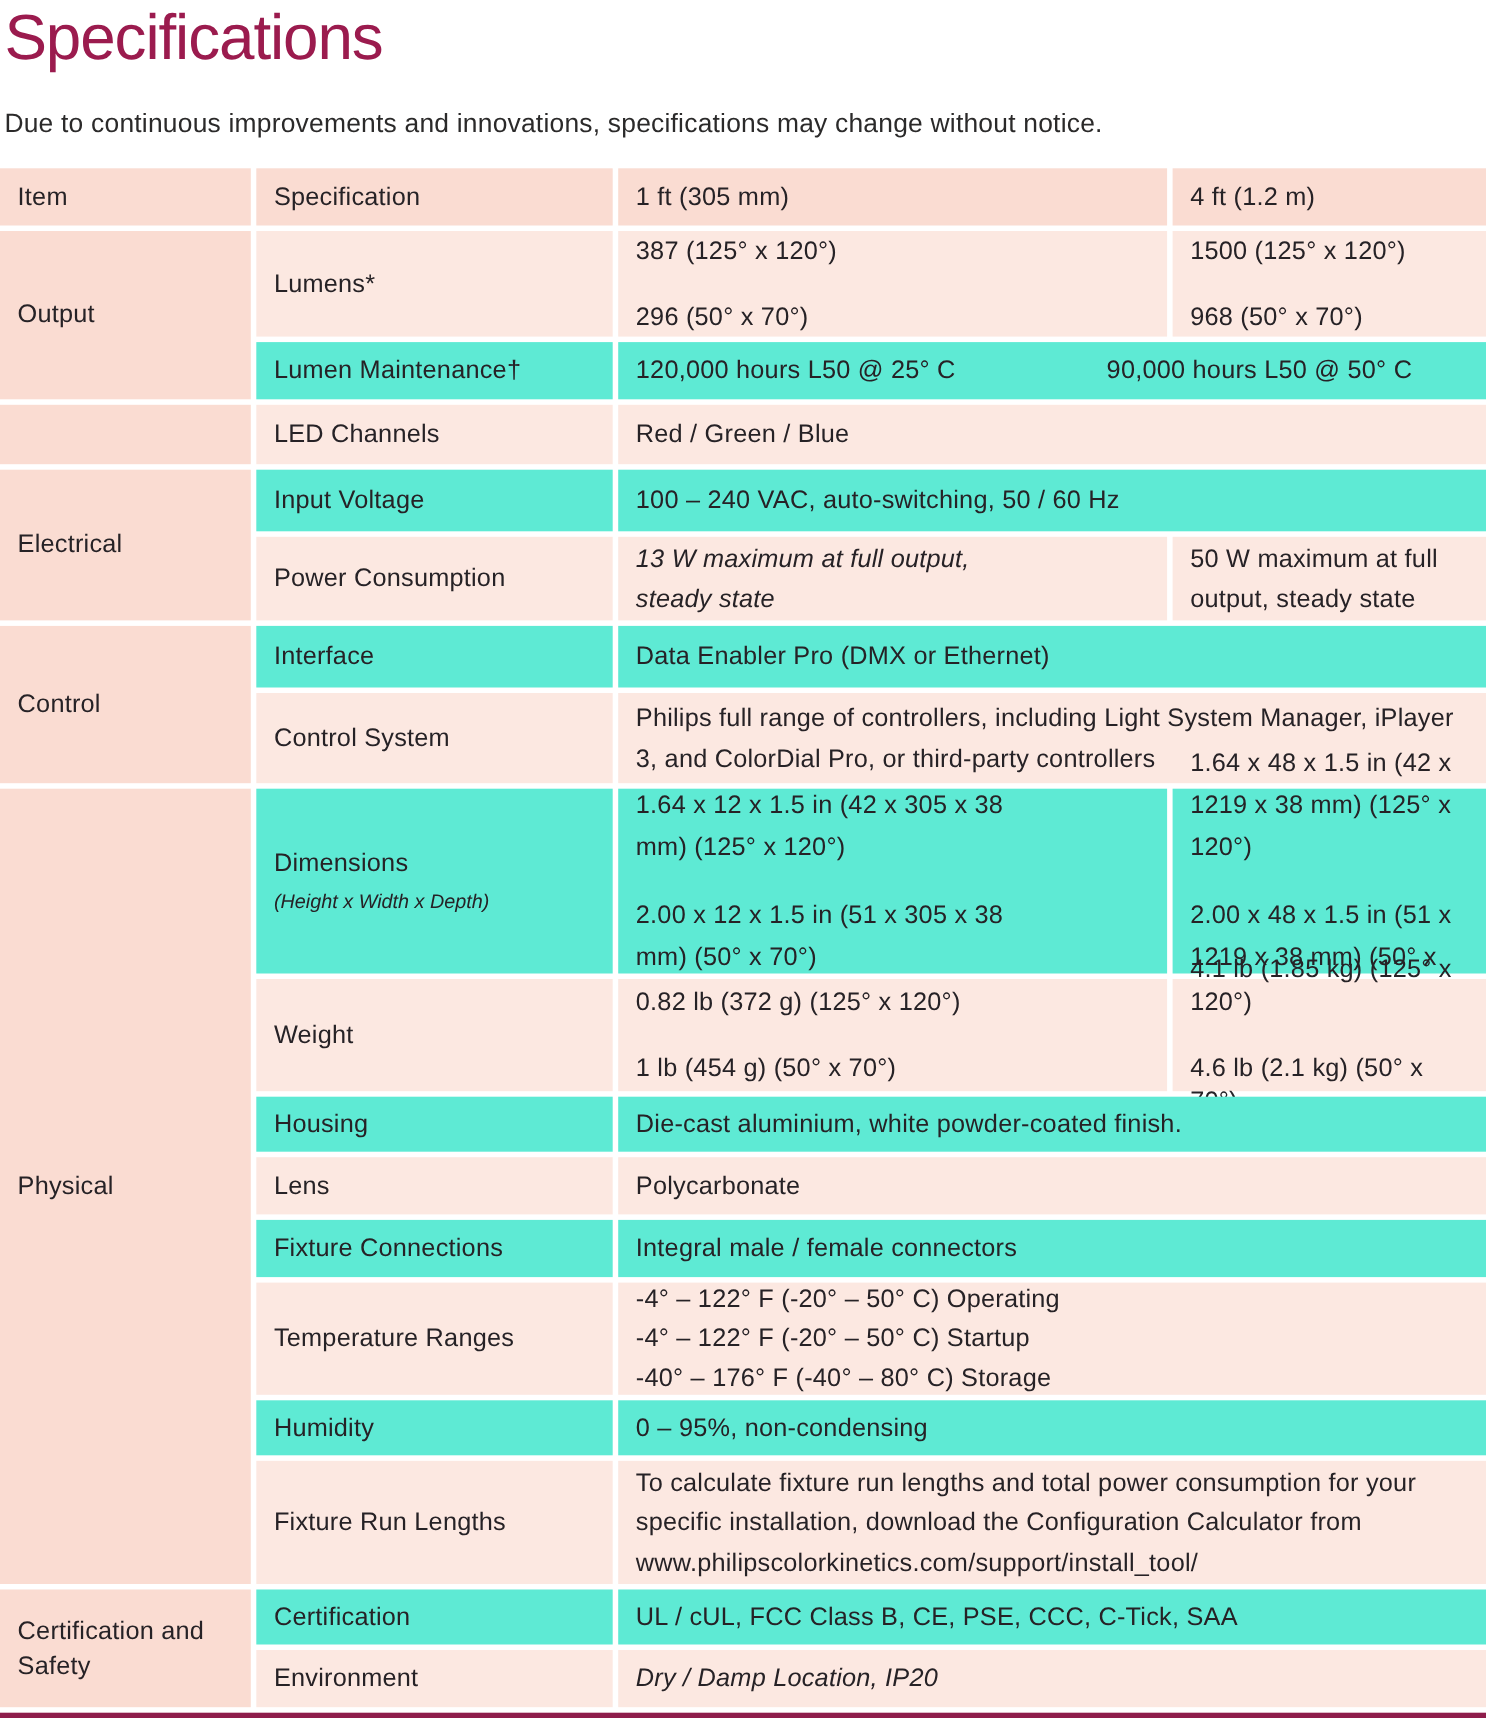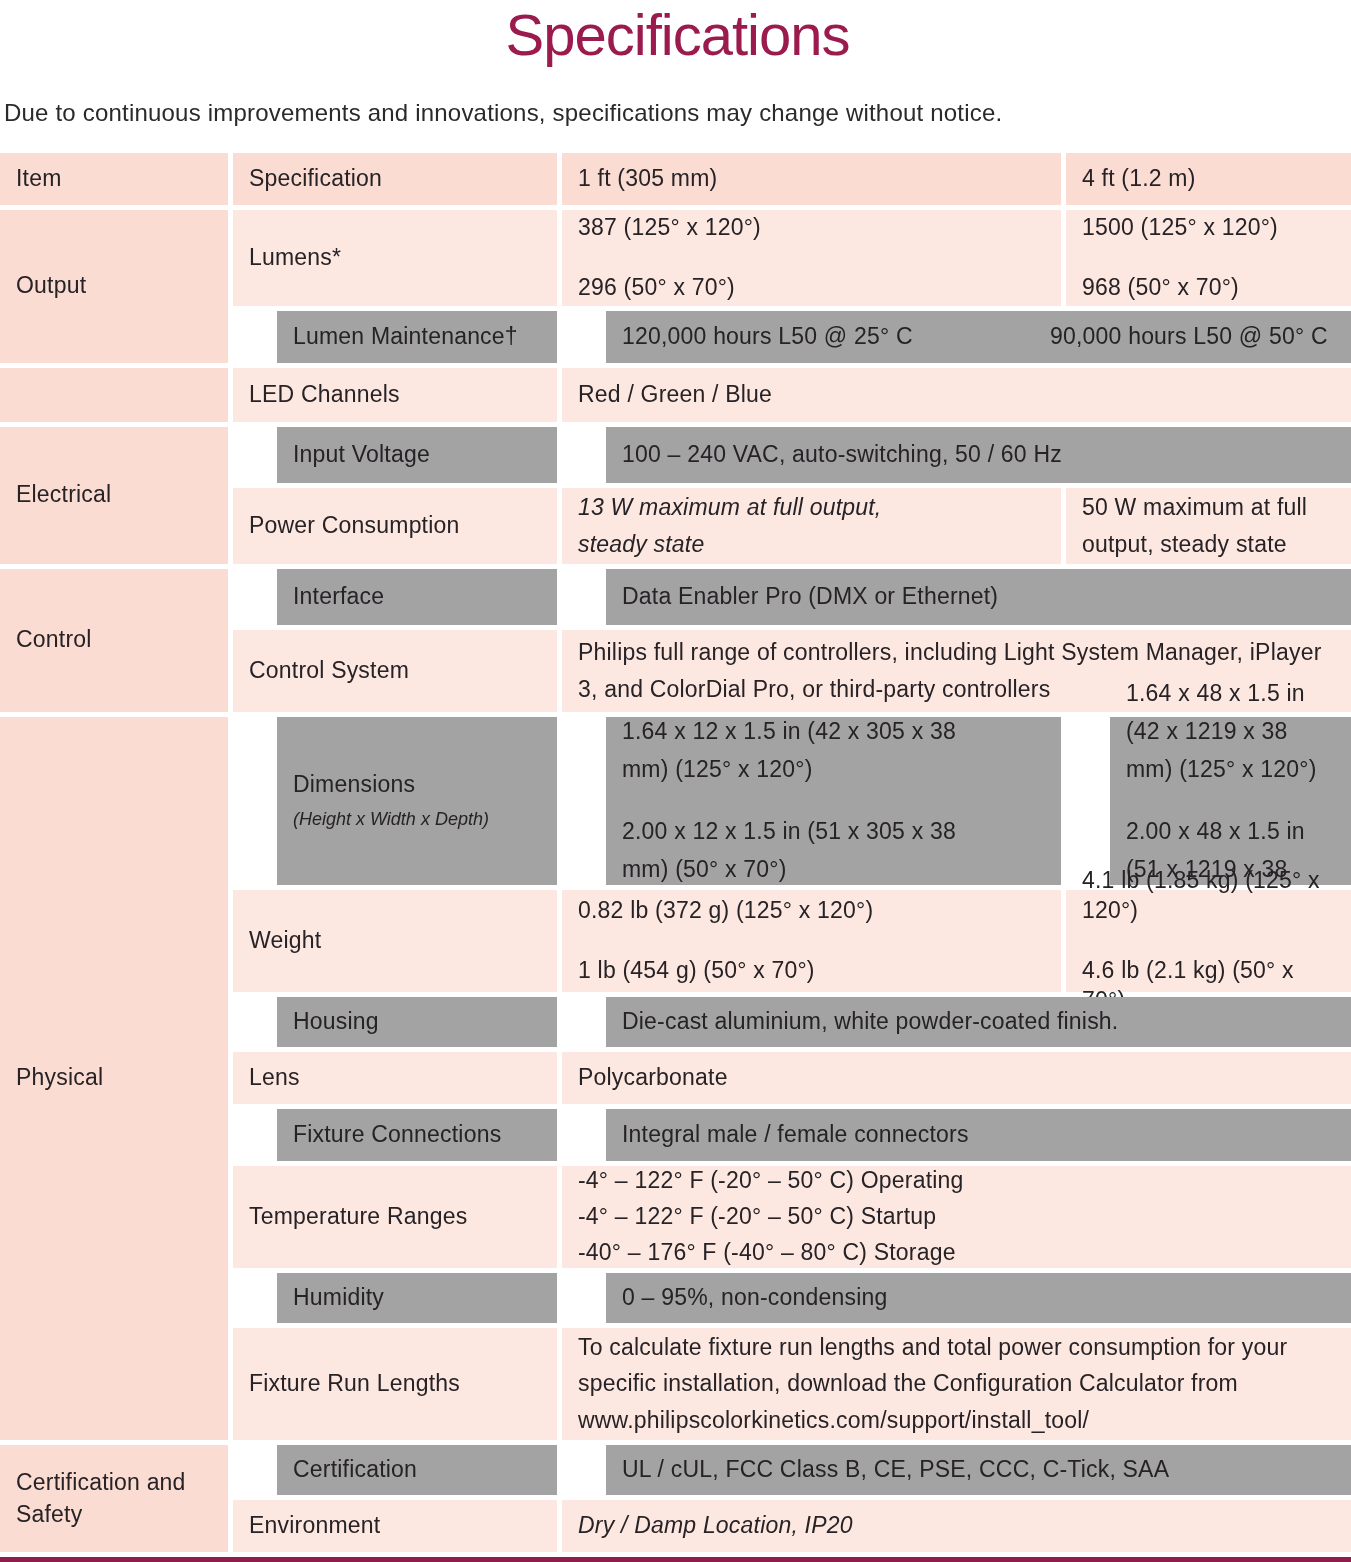--- a/index.html
+++ b/index.html
@@ -10,21 +10,20 @@
     color: #262226;
   }
   .page { width: 1351px; }
   .page-title {
     font-size: 58px;
     font-weight: 400;
     color: #9b1b4e;
     letter-spacing: -1px;
     margin: 2px 0 0 4px;
     line-height: 1.15;
-    text-align: center;
   }
   .disclaimer {
     font-size: 24px;
     color: #2b2a2a;
     margin: 30px 0 26px 4px;
     letter-spacing: 0.2px;
   }
   .spec-table {
     display: grid;
     width: 1351px;
@@ -36,21 +35,21 @@
   .cell {
     display: flex;
     align-items: center;
     padding: 4px 16px;
     font-size: 23px;
     letter-spacing: 0.2px;
     line-height: 1.3;
   }
   .item-col { background: #fadcd2; }
   .row-pink { background: #fce8e1; }
-  .row-cream { background: #a3a3a3; margin-left: 44px; }
+  .row-cream { background: #5eead4; }
   .stack {
     flex-direction: column;
     align-items: flex-start;
     justify-content: center;
   }
   .gap-lg { gap: 30px; }
   .gap-md { gap: 24px; }
   .gap-sm { gap: 8px; }
   .wrap16 { line-height: 1.6; }
   .narrow { max-width: 330px; }

